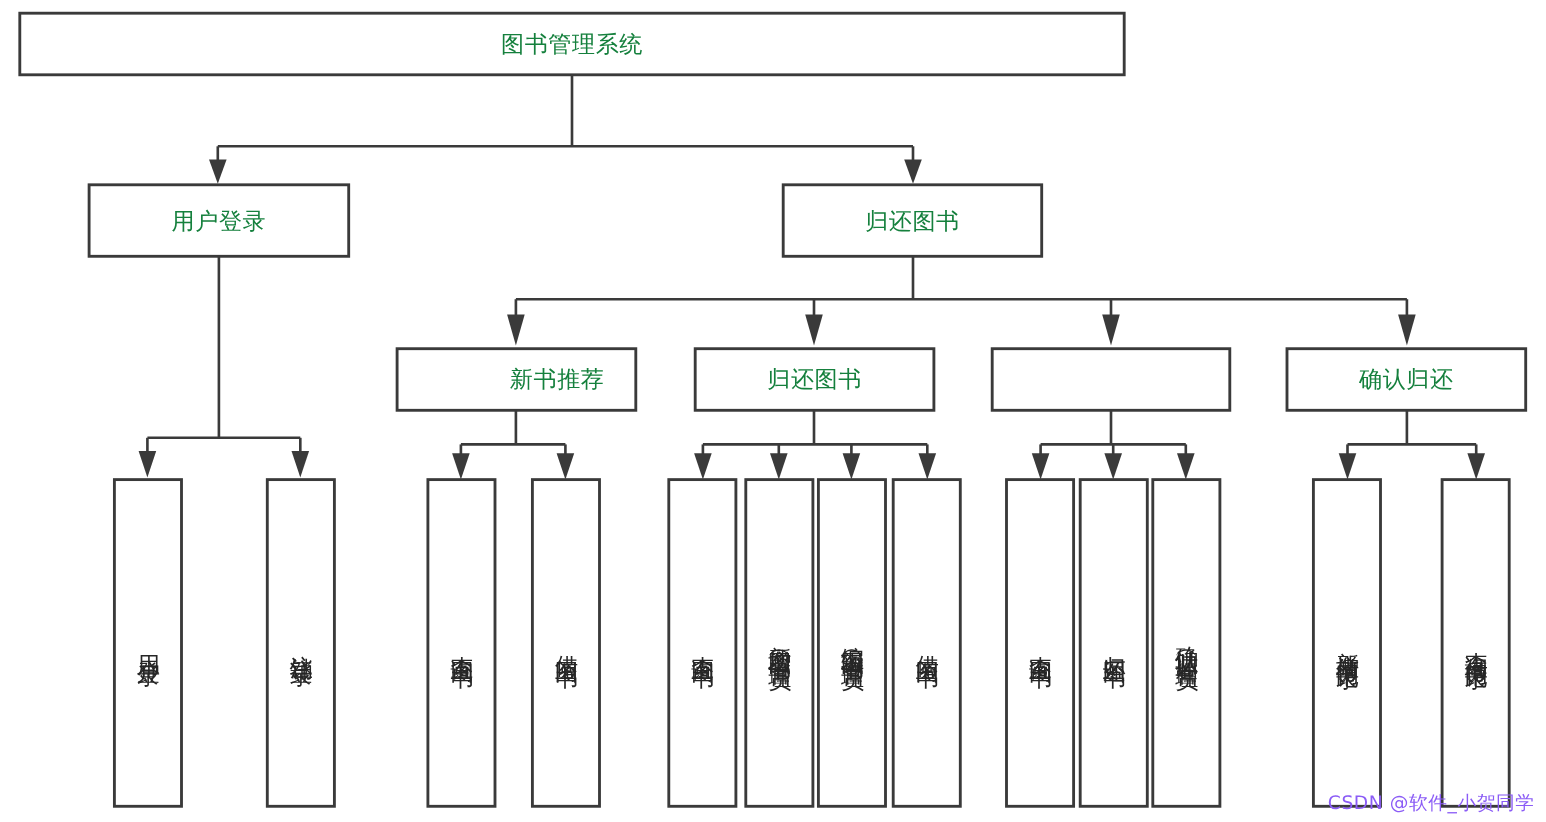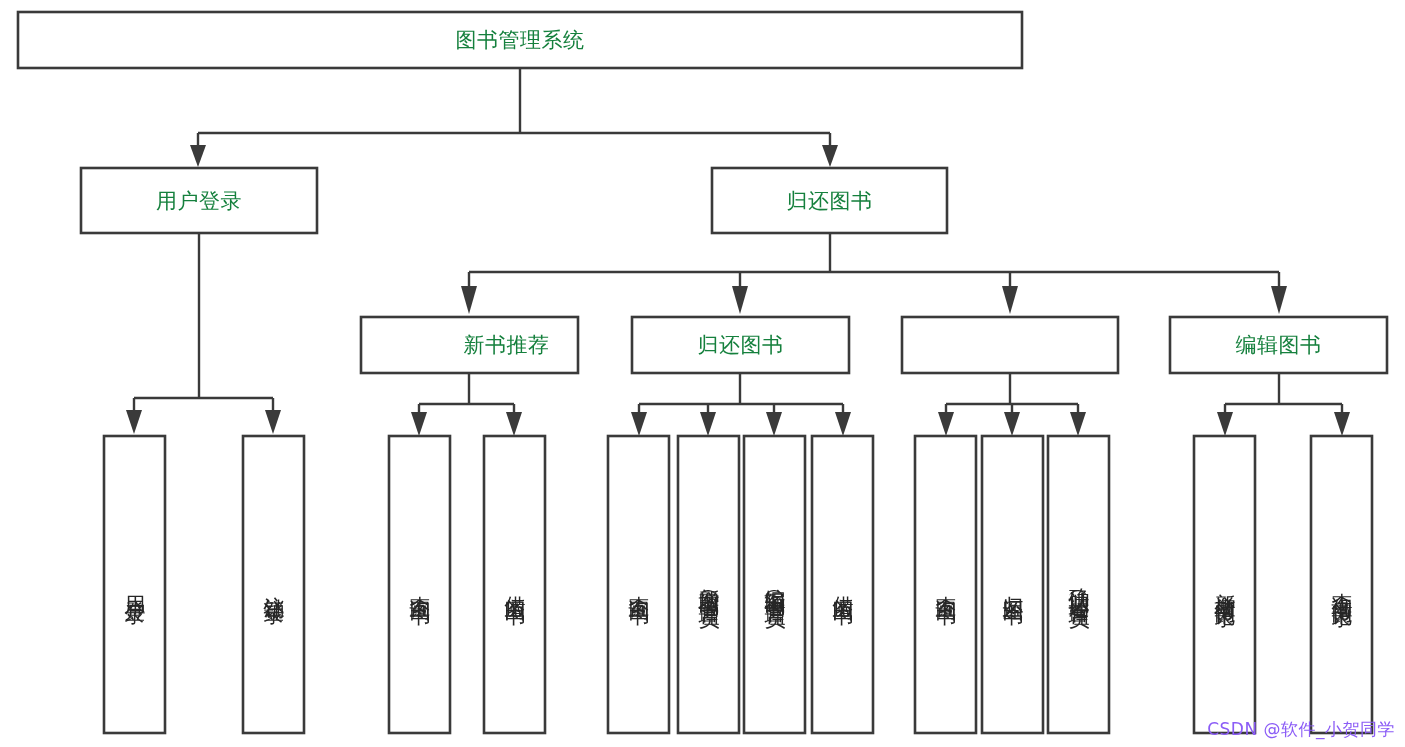--- a/index.html
+++ b/index.html
@@ -174,21 +174,21 @@
     <rect class="node-box" x="1311" y="436" width="61" height="297"></rect>
   </svg>
 
   <div class="node-label-h" style="left:18px; top:12px; width:1004px; height:56px;">图书管理系统</div>
 
   <div class="node-label-h" style="left:81px; top:168px; width:236px; height:65px;">用户登录</div>
   <div class="node-label-h" style="left:712px; top:168px; width:235px; height:65px;">归还图书</div>
 
   <div class="node-label-h" style="left:361px; top:317px; width:217px; height:56px;margin-left:37px;">新书推荐</div>
   <div class="node-label-h" style="left:632px; top:317px; width:217px; height:56px;">归还图书</div>
-  <div class="node-label-h" style="left:1170px; top:317px; width:217px; height:56px;">编辑图书</div>
+  <div class="node-label-h" style="left:1170px; top:317px; width:217px; height:56px;">确认归还</div>
 
   <div class="node-label-v" style="left:104px; top:436px; width:61px; height:297px;">用户登录</div>
   <div class="node-label-v" style="left:243px; top:436px; width:61px; height:297px;">注销登录</div>
 
   <div class="node-label-v" style="left:389px; top:436px; width:61px; height:297px;">查询图书</div>
   <div class="node-label-v" style="left:484px; top:436px; width:61px; height:297px;">借阅图书</div>
 
   <div class="node-label-v" style="left:608px; top:436px; width:61px; height:297px;">查询图书</div>
   <div class="node-label-v" style="left:678px; top:436px; width:61px; height:297px;">新增图书（管理员）</div>
   <div class="node-label-v" style="left:744px; top:436px; width:61px; height:297px;">编辑图书（管理员）</div>

